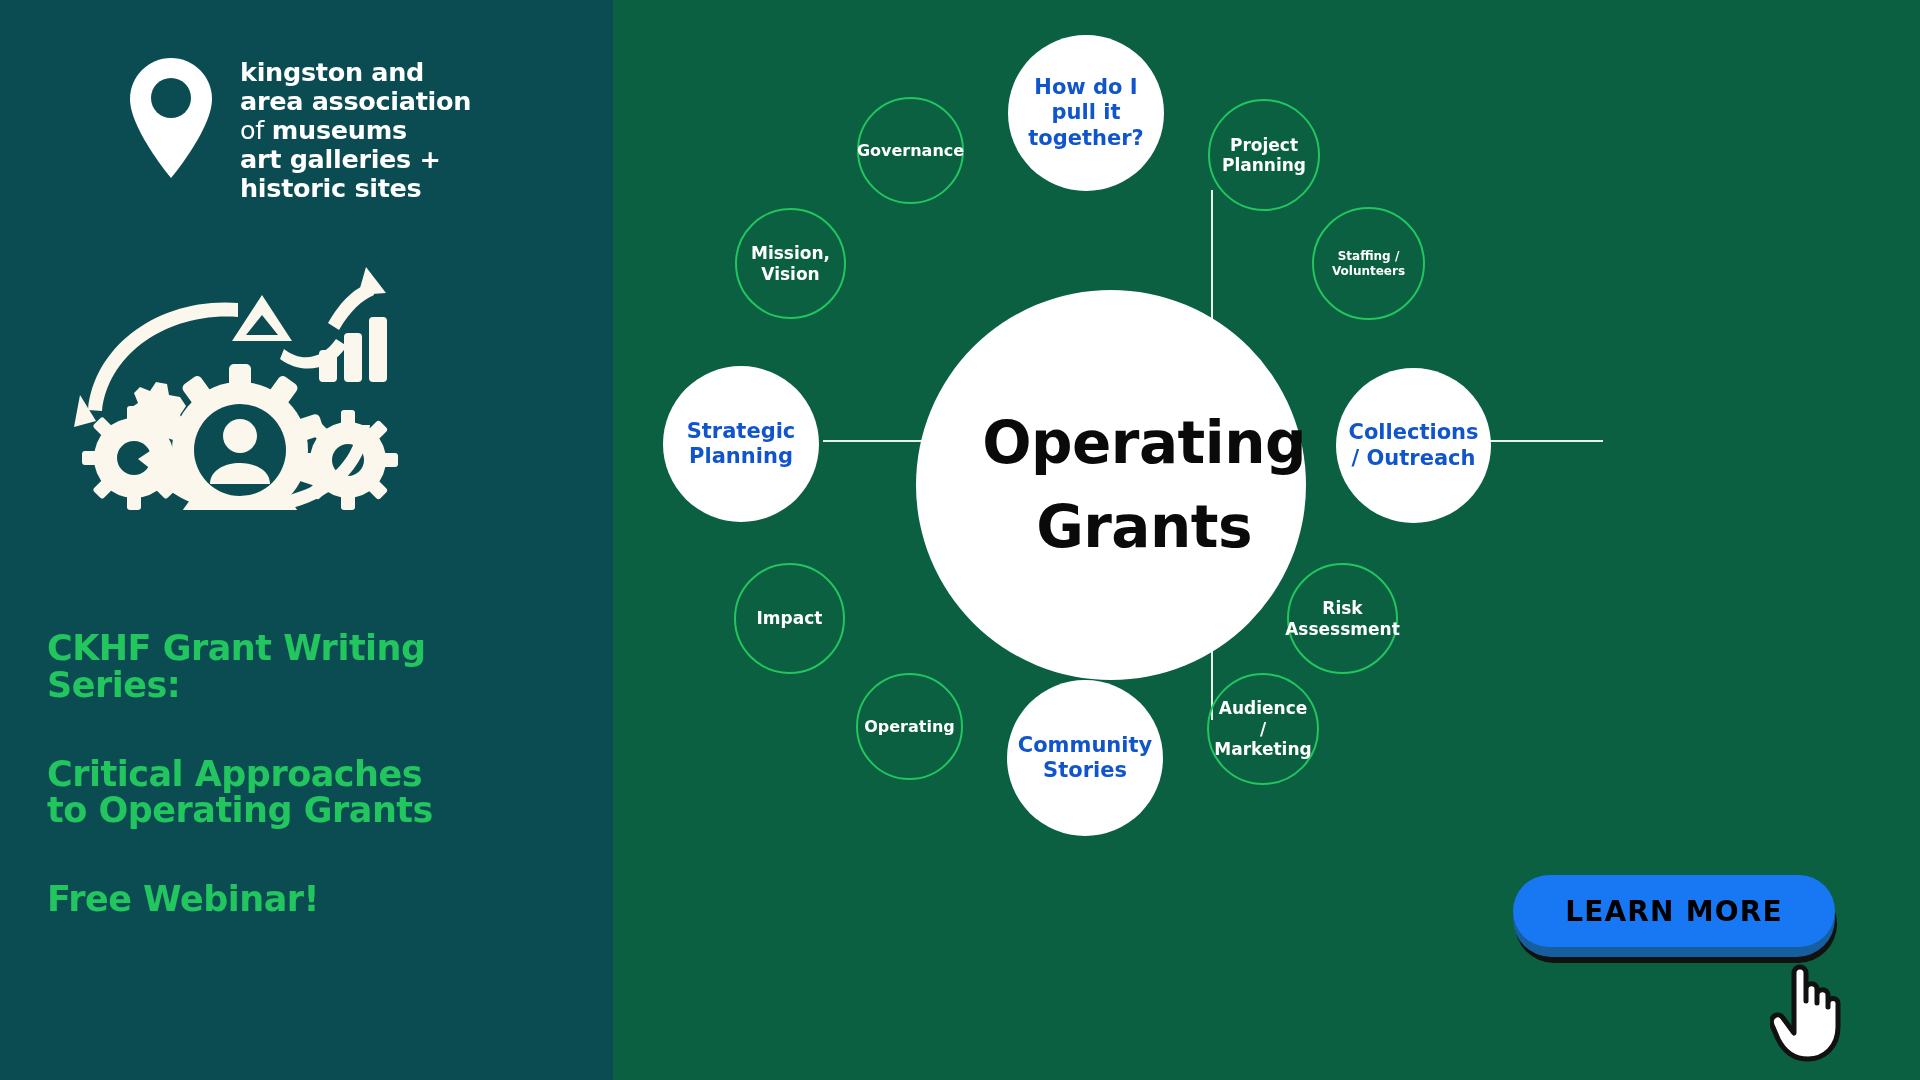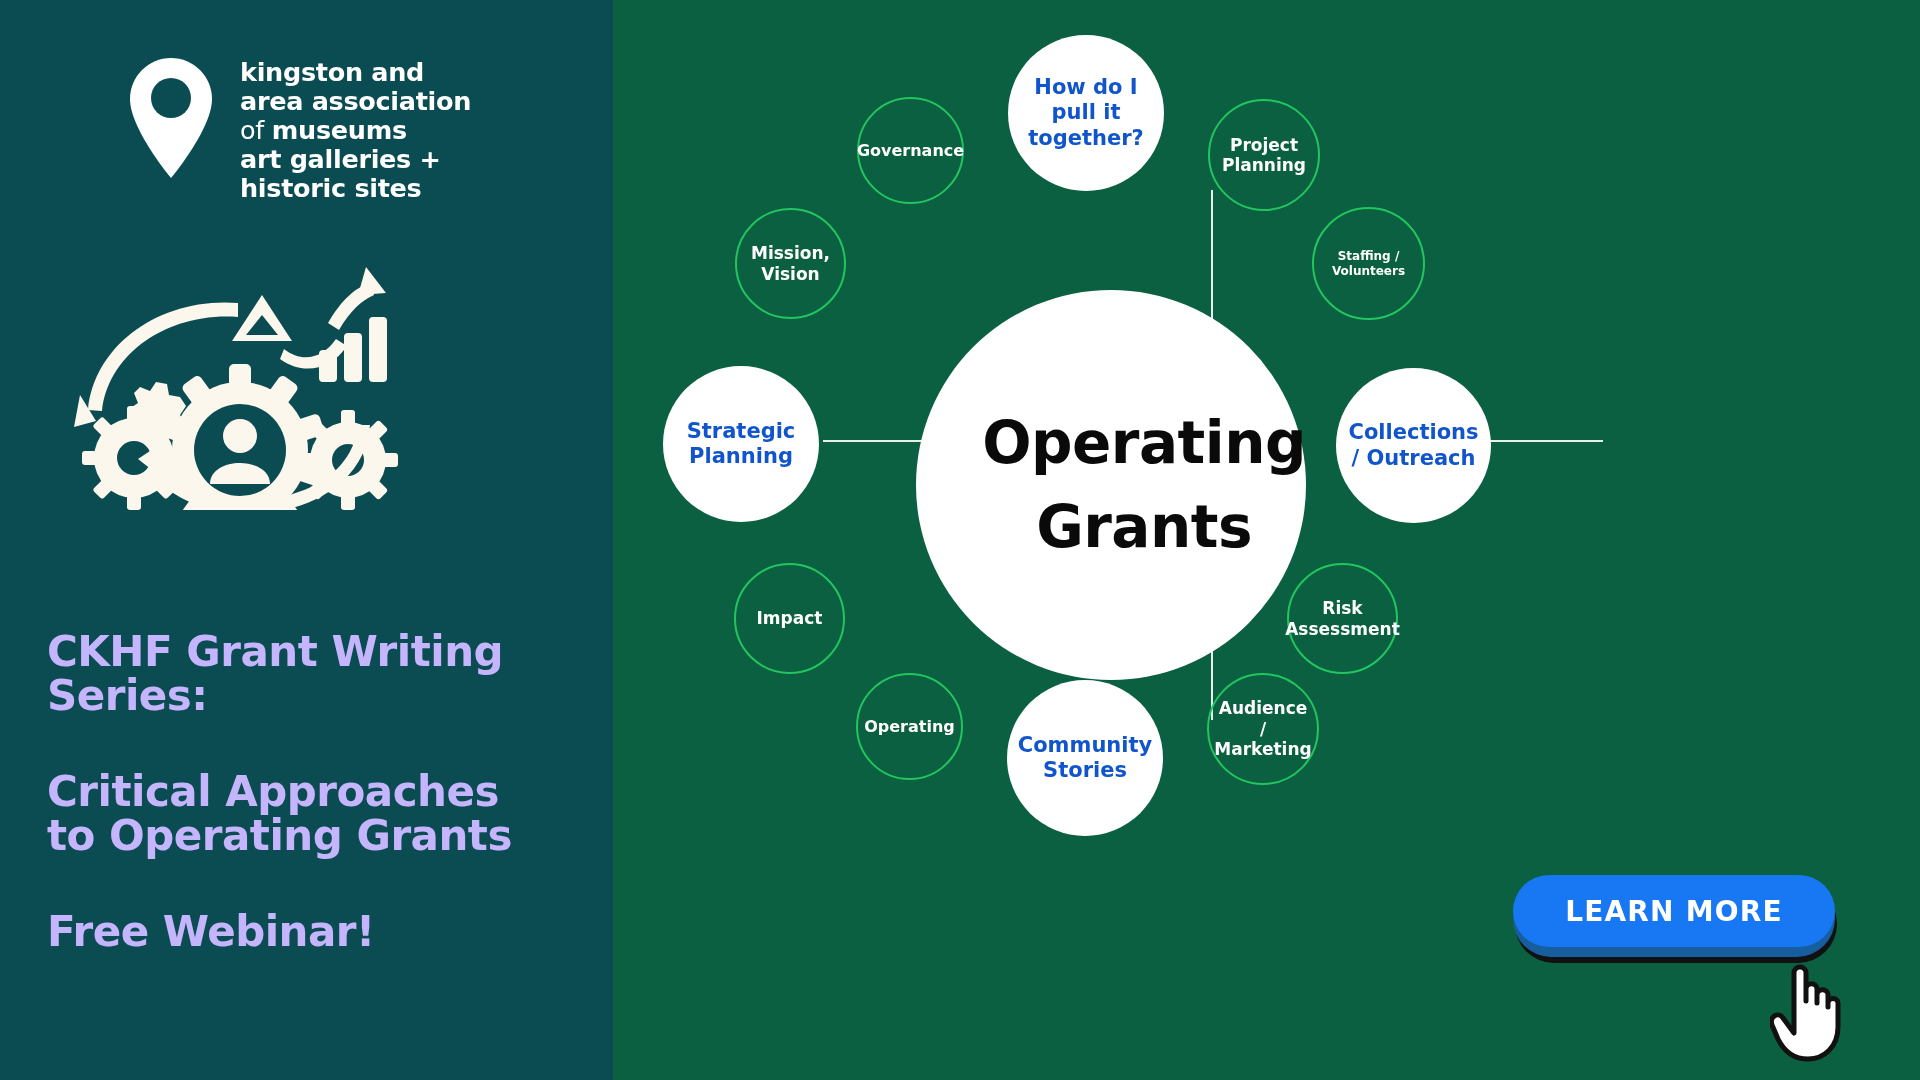--- a/index.html
+++ b/index.html
@@ -49,24 +49,24 @@
     left: 70px; top: 245px;
     width: 340px; height: 265px;
   }
 
   
   .headline {
     position: absolute;
     left: 47px;
     top: 630px;
     width: 545px;
-    color: #c4b5fd;
+    color: #22c55e;
     font-family: "DejaVu Sans", sans-serif;
     font-weight: 700;
-    font-size: 42px;
+    font-size: 35px;
     line-height: 1.05;
     letter-spacing: -0.5px;
   }
   .headline .para { margin-bottom: 52px; }
   .headline .para:last-child { margin-bottom: 0; }
   .headline .line { display: block; }
 
   
   .right-panel {
     position: relative;
@@ -136,21 +136,21 @@
     width: 322px; height: 76px;
     background: #175e9e;
     border-radius: 38px;
   }
   .cta-button {
     position: absolute;
     left: 2px; top: 0px;
     width: 322px; height: 72px;
     background: #1877f2;
     border-radius: 36px;
-    color: #ffffff;
+    color: #000000;
     font-family: "DejaVu Sans", sans-serif;
     font-weight: 700;
     font-size: 28px;
     letter-spacing: 1.2px;
     display: flex;
     align-items: center;
     justify-content: center;
     border: none;
     cursor: pointer;
   }

